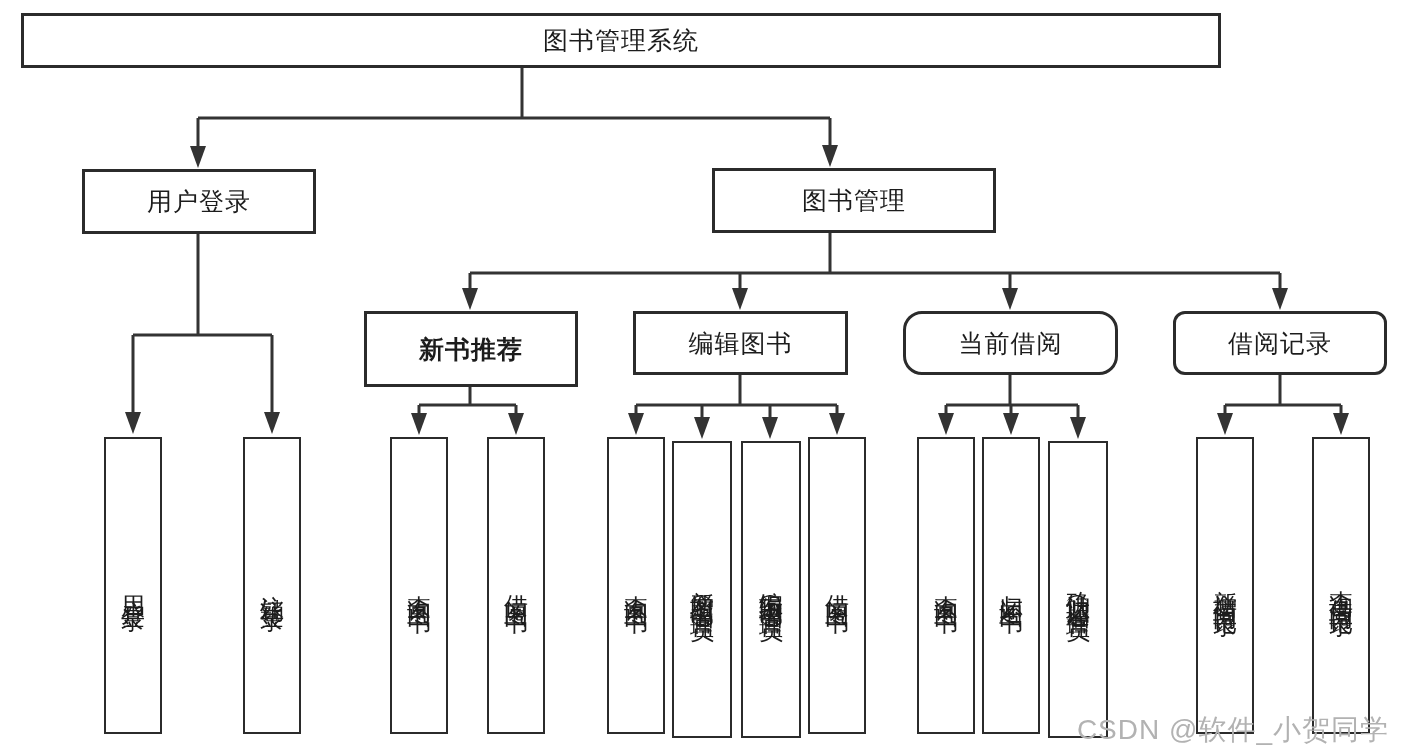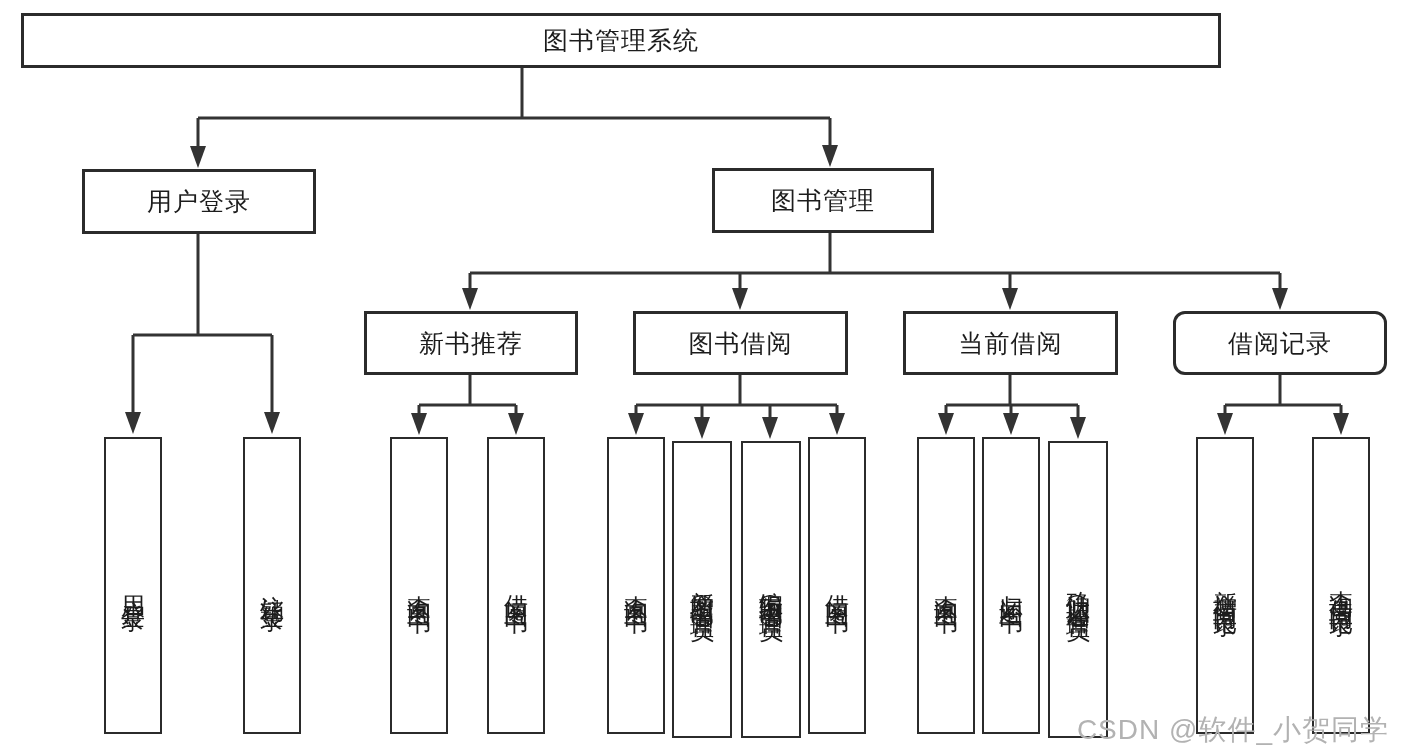--- a/index.html
+++ b/index.html
@@ -120,31 +120,31 @@
     <polygon points="1333,413 1349,413 1341,435"></polygon>
   </svg>
 
   <div class="box" style="left:21px; top:13px; width:1200px; height:55px;">
     <span>图书管理系统</span>
   </div>
 
   <div class="box" style="left:82px; top:169px; width:234px; height:65px;">
     <span>用户登录</span>
   </div>
-  <div class="box" style="left:712px; top:168px; width:222px; height:65px;">
+  <div class="box" style="left:712px; top:168px; width:284px; height:65px;">
     <span>图书管理</span>
   </div>
 
-  <div class="box" style="left:364px; top:311px; width:214px; height:64px;">
+  <div class="box" style="left:364px; top:311px; width:214px; height:76px;font-weight:bold;">
     <span>新书推荐</span>
   </div>
   <div class="box" style="left:633px; top:311px; width:215px; height:64px;">
-    <span>图书借阅</span>
+    <span>编辑图书</span>
   </div>
-  <div class="box" style="left:903px; top:311px; width:215px; height:64px;">
+  <div class="box" style="left:903px; top:311px; width:215px; height:64px;border-radius:19px;">
     <span>当前借阅</span>
   </div>
   <div class="box" style="left:1173px; top:311px; width:214px; height:64px;border-radius:12px;">
     <span>借阅记录</span>
   </div>
 
   <div class="leaf" style="left:104px; top:437px;">
     <span>用户登录</span>
   </div>
   <div class="leaf" style="left:243px; top:437px;">

